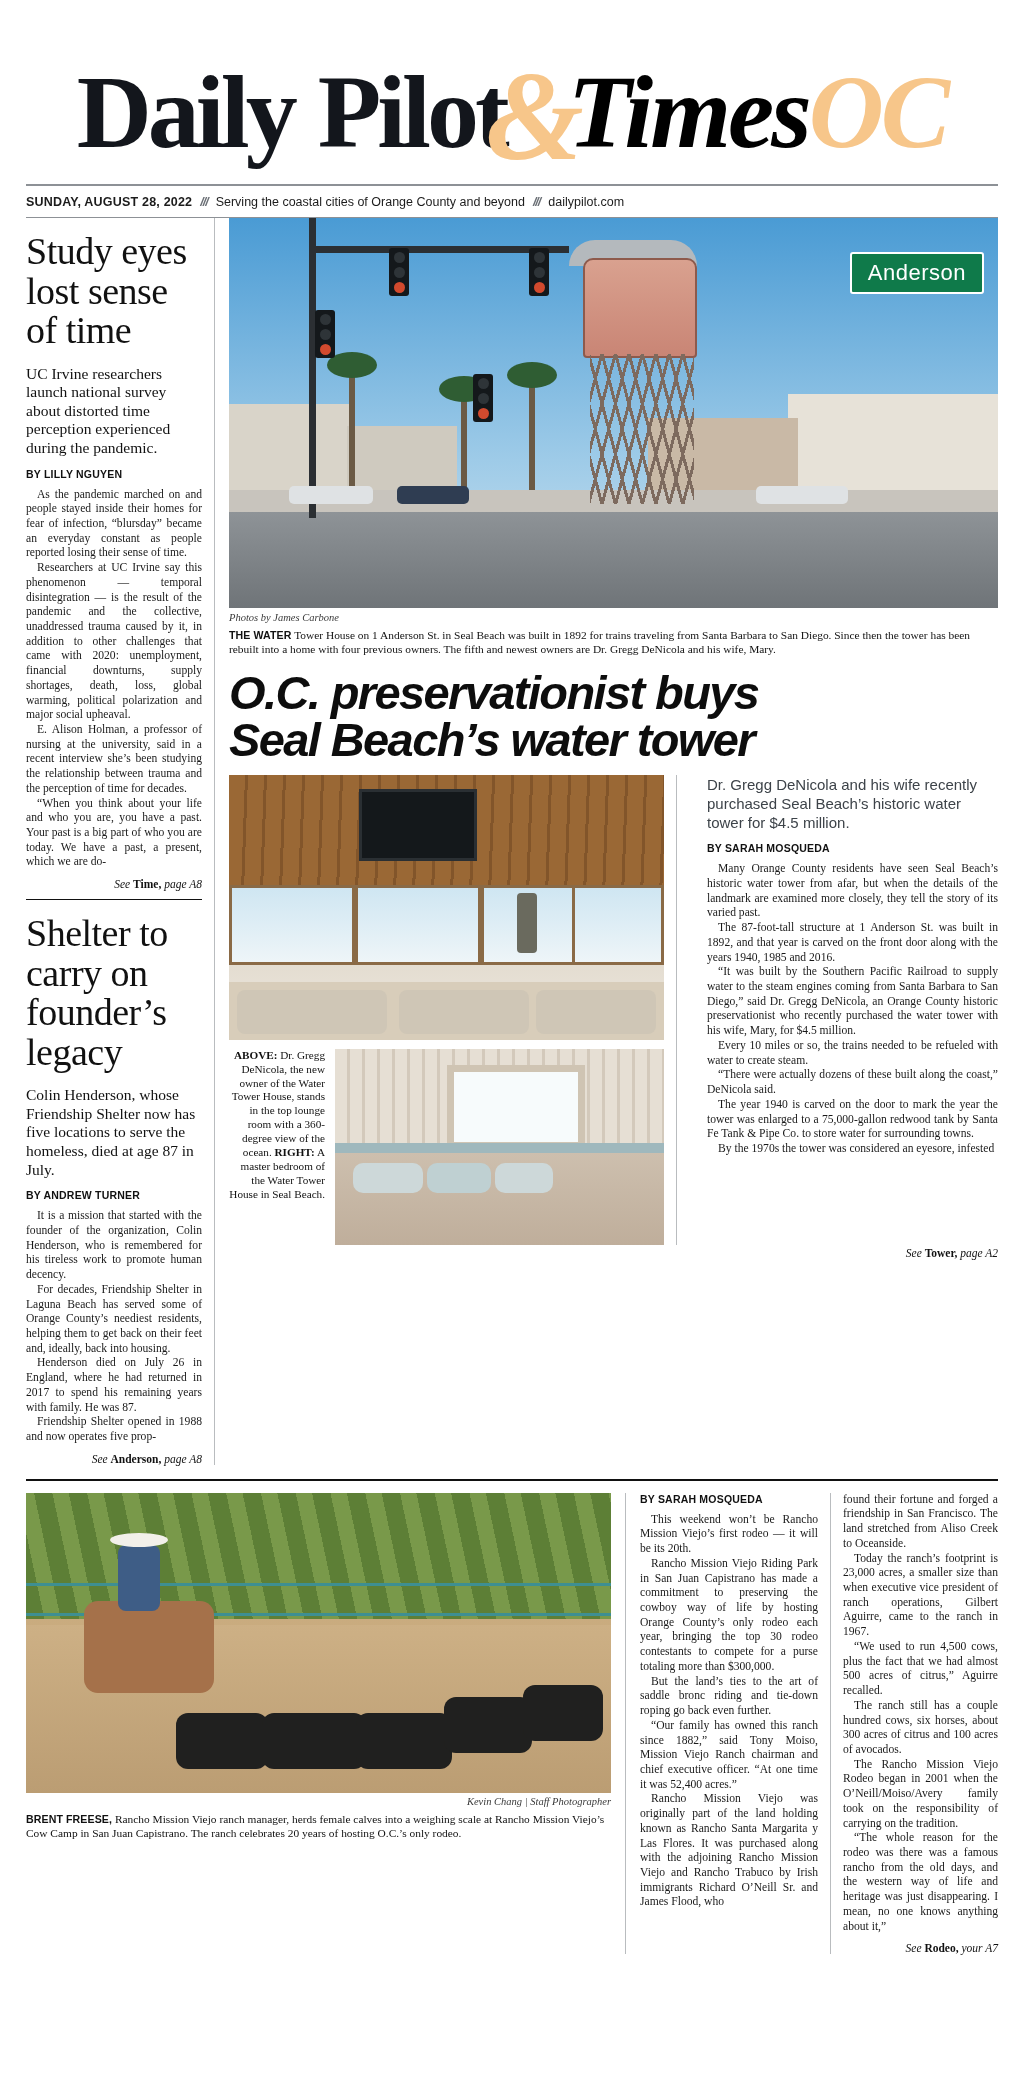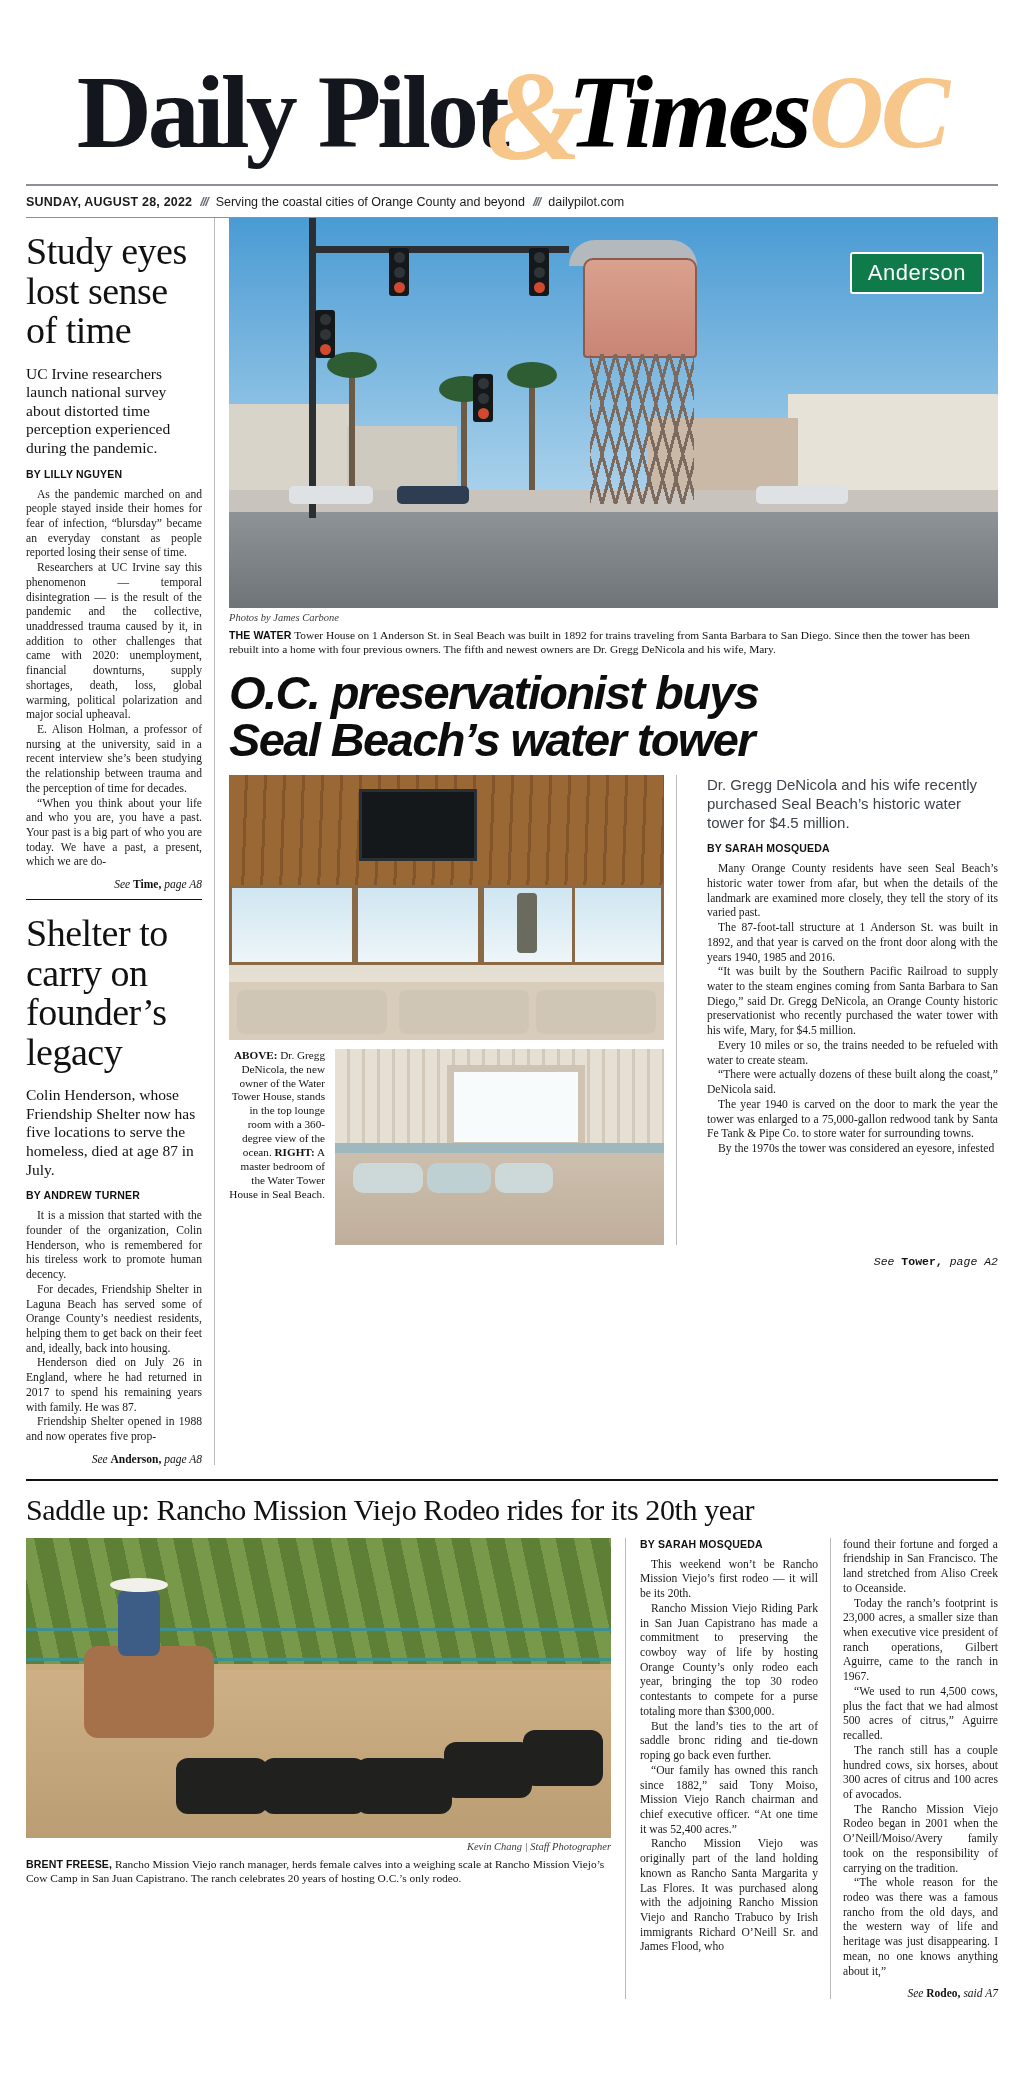--- a/index.html
+++ b/index.html
@@ -280,30 +280,29 @@
             <p class="bt">Many Orange County residents have seen Seal Beach’s historic water tower from afar, but when the details of the landmark are examined more closely, they tell the story of its varied past.</p>
             <p class="bt">The 87-foot-tall structure at 1 Anderson St. was built in 1892, and that year is carved on the front door along with the years 1940, 1985 and 2016.</p>
             <p class="bt">“It was built by the Southern Pacific Railroad to supply water to the steam engines coming from Santa Barbara to San Diego,” said Dr. Gregg DeNicola, an Orange County historic preservationist who recently purchased the water tower with his wife, Mary, for $4.5 million.</p>
             <p class="bt">Every 10 miles or so, the trains needed to be refueled with water to create steam.</p>
             <p class="bt">“There were actually dozens of these built along the coast,” DeNicola said.</p>
             <p class="bt">The year 1940 is carved on the door to mark the year the tower was enlarged to a 75,000-gallon redwood tank by Santa Fe Tank &amp; Pipe Co. to store water for surrounding towns.</p>
             <p class="bt">By the 1970s the tower was considered an eyesore, infested</p>
           </div>
         </div>
 
-        <div class="jump" style="margin-top:10px;font-family:Liberation Mono, monospace;">
+        <div class="jump" style="margin-top:2px;">
           <span>See</span>
           <b>Tower,</b>
           <span>page A2</span>
         </div>
       </div>
     </div>
 
     <div class="hr-wide"></div>
-    <h2 class="rodeo">Saddle up: Rancho Mission Viejo Rodeo rides for its 20th year</h2>
 
     <div class="rodeorow">
 
       <div class="rd-photo">
         <div class="photo ph4">
           <div class="brush"></div>
           <div class="fence"></div>
           <div class="fence2"></div>
           <div class="dirt"></div>
           <div class="horse"></div>
@@ -333,18 +332,18 @@
       <div class="rd-c2">
         <p class="bt" style="text-indent:0;">found their fortune and forged a friendship in San Francisco. The land stretched from Aliso Creek to Oceanside.</p>
         <p class="bt">Today the ranch’s footprint is 23,000 acres, a smaller size than when executive vice president of ranch operations, Gilbert Aguirre, came to the ranch in 1967.</p>
         <p class="bt">“We used to run 4,500 cows, plus the fact that we had almost 500 acres of citrus,” Aguirre recalled.</p>
         <p class="bt">The ranch still has a couple hundred cows, six horses, about 300 acres of citrus and 100 acres of avocados.</p>
         <p class="bt">The Rancho Mission Viejo Rodeo began in 2001 when the O’Neill/Moiso/Avery family took on the responsibility of carrying on the tradition.</p>
         <p class="bt">“The whole reason for the rodeo was there was a famous rancho from the old days, and the western way of life and heritage was just disappearing. I mean, no one knows anything about it,”</p>
         <div class="jump">
           <span>See</span>
           <b>Rodeo,</b>
-          <span>said A7</span>
+          <span>your A7</span>
         </div>
       </div>
     </div>
   </div>
 </div>
 
 </body></html>

